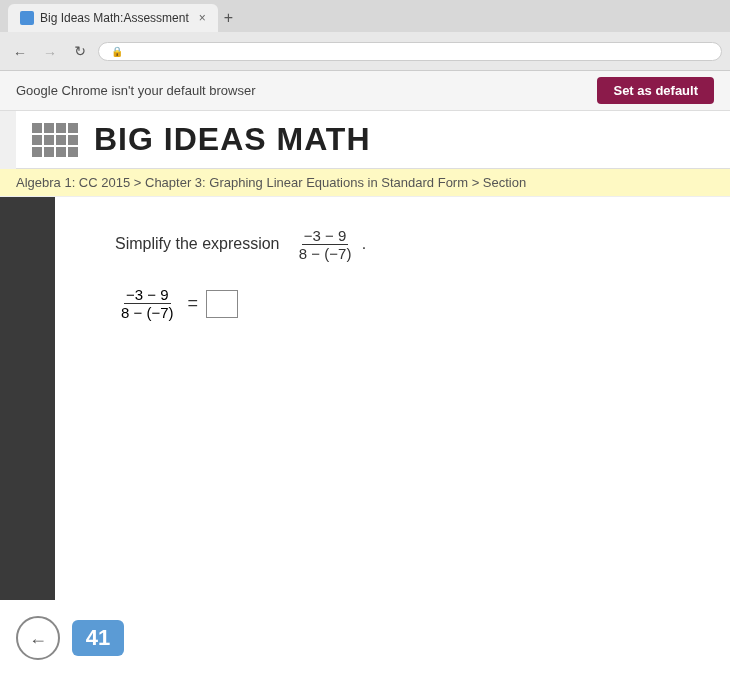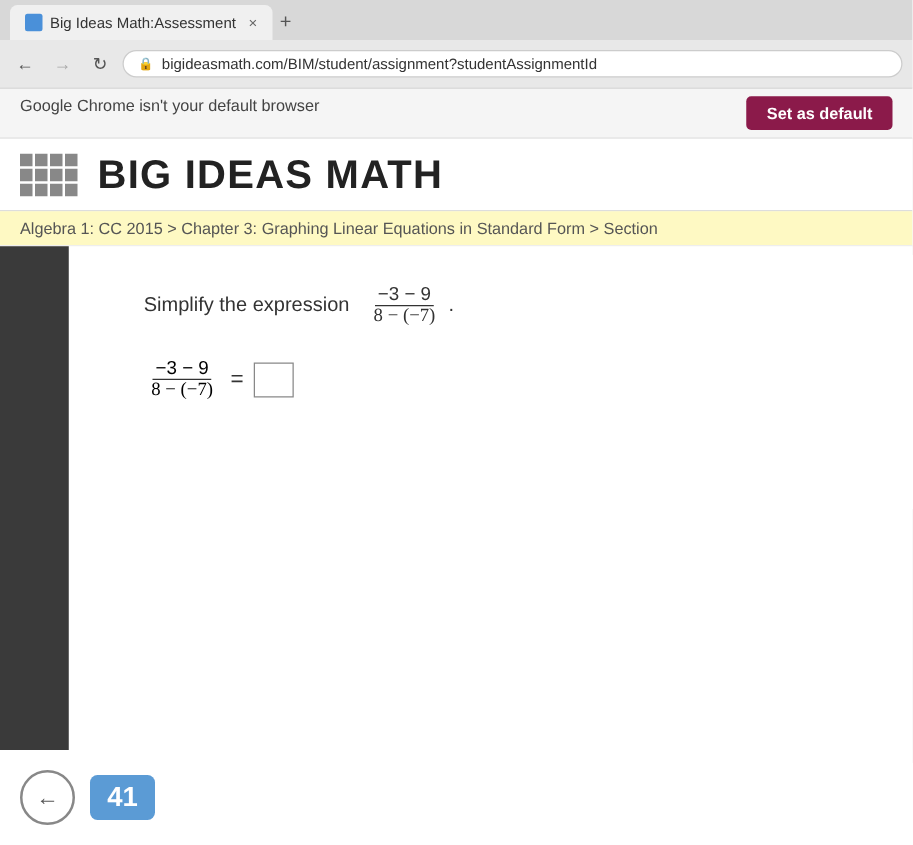--- a/index.html
+++ b/index.html
@@ -105,21 +105,21 @@
     .url-lock {
       font-size: 10px;
       color: #666;
     }
 
     
     .default-browser-bar {
       background: #f5f5f5;
       border-bottom: 1px solid #ddd;
       display: flex;
-      align-items: flex-start;
+      align-items: center;
       justify-content: space-between;
       padding: 6px 16px;
       font-size: 13px;
       color: #444;
     }
 
     .set-default-btn {
       background: #8b1a4a;
       color: white;
       border: none;
@@ -130,20 +130,21 @@
       cursor: pointer;
     }
 
     
     .site-header {
       display: flex;
       align-items: center;
       padding: 10px 16px;
       border-bottom: 1px solid #ddd;
       background: white;
+      margin-left: 16px;
     }
 
     .logo-grid {
       display: grid;
       grid-template-columns: repeat(4, 10px);
       grid-template-rows: repeat(3, 10px);
       gap: 2px;
       margin-right: 16px;
     }
 
@@ -211,21 +212,20 @@
 
     .fraction-numerator {
       border-bottom: 1.5px solid #333;
       padding: 0 2px;
       font-size: 15px;
     }
 
     .fraction-denominator {
       padding: 0 2px;
       font-size: 15px;
-      font-family: Liberation Serif, serif;
     }
 
     .answer-row {
       display: flex;
       align-items: center;
       gap: 8px;
       margin-top: 10px;
     }
 
     .answer-box {
@@ -300,21 +300,20 @@
       <span>←</span>
     </button>
     <button class="nav-btn">
       <span style="color:#aaa;">→</span>
     </button>
     <button class="nav-btn">
       <span>↻</span>
     </button>
     <div class="url-field">
       <span class="url-lock">🔒</span>
-      <span>bigideasmath.com/BIM/student/assignment?studentAssignmentId</span>
     </div>
   </div>
 </div>
 
 <div class="default-browser-bar">
   <span>Google Chrome isn't your default browser</span>
   <button class="set-default-btn">Set as default</button>
 </div>
 
 <div class="site-header">

